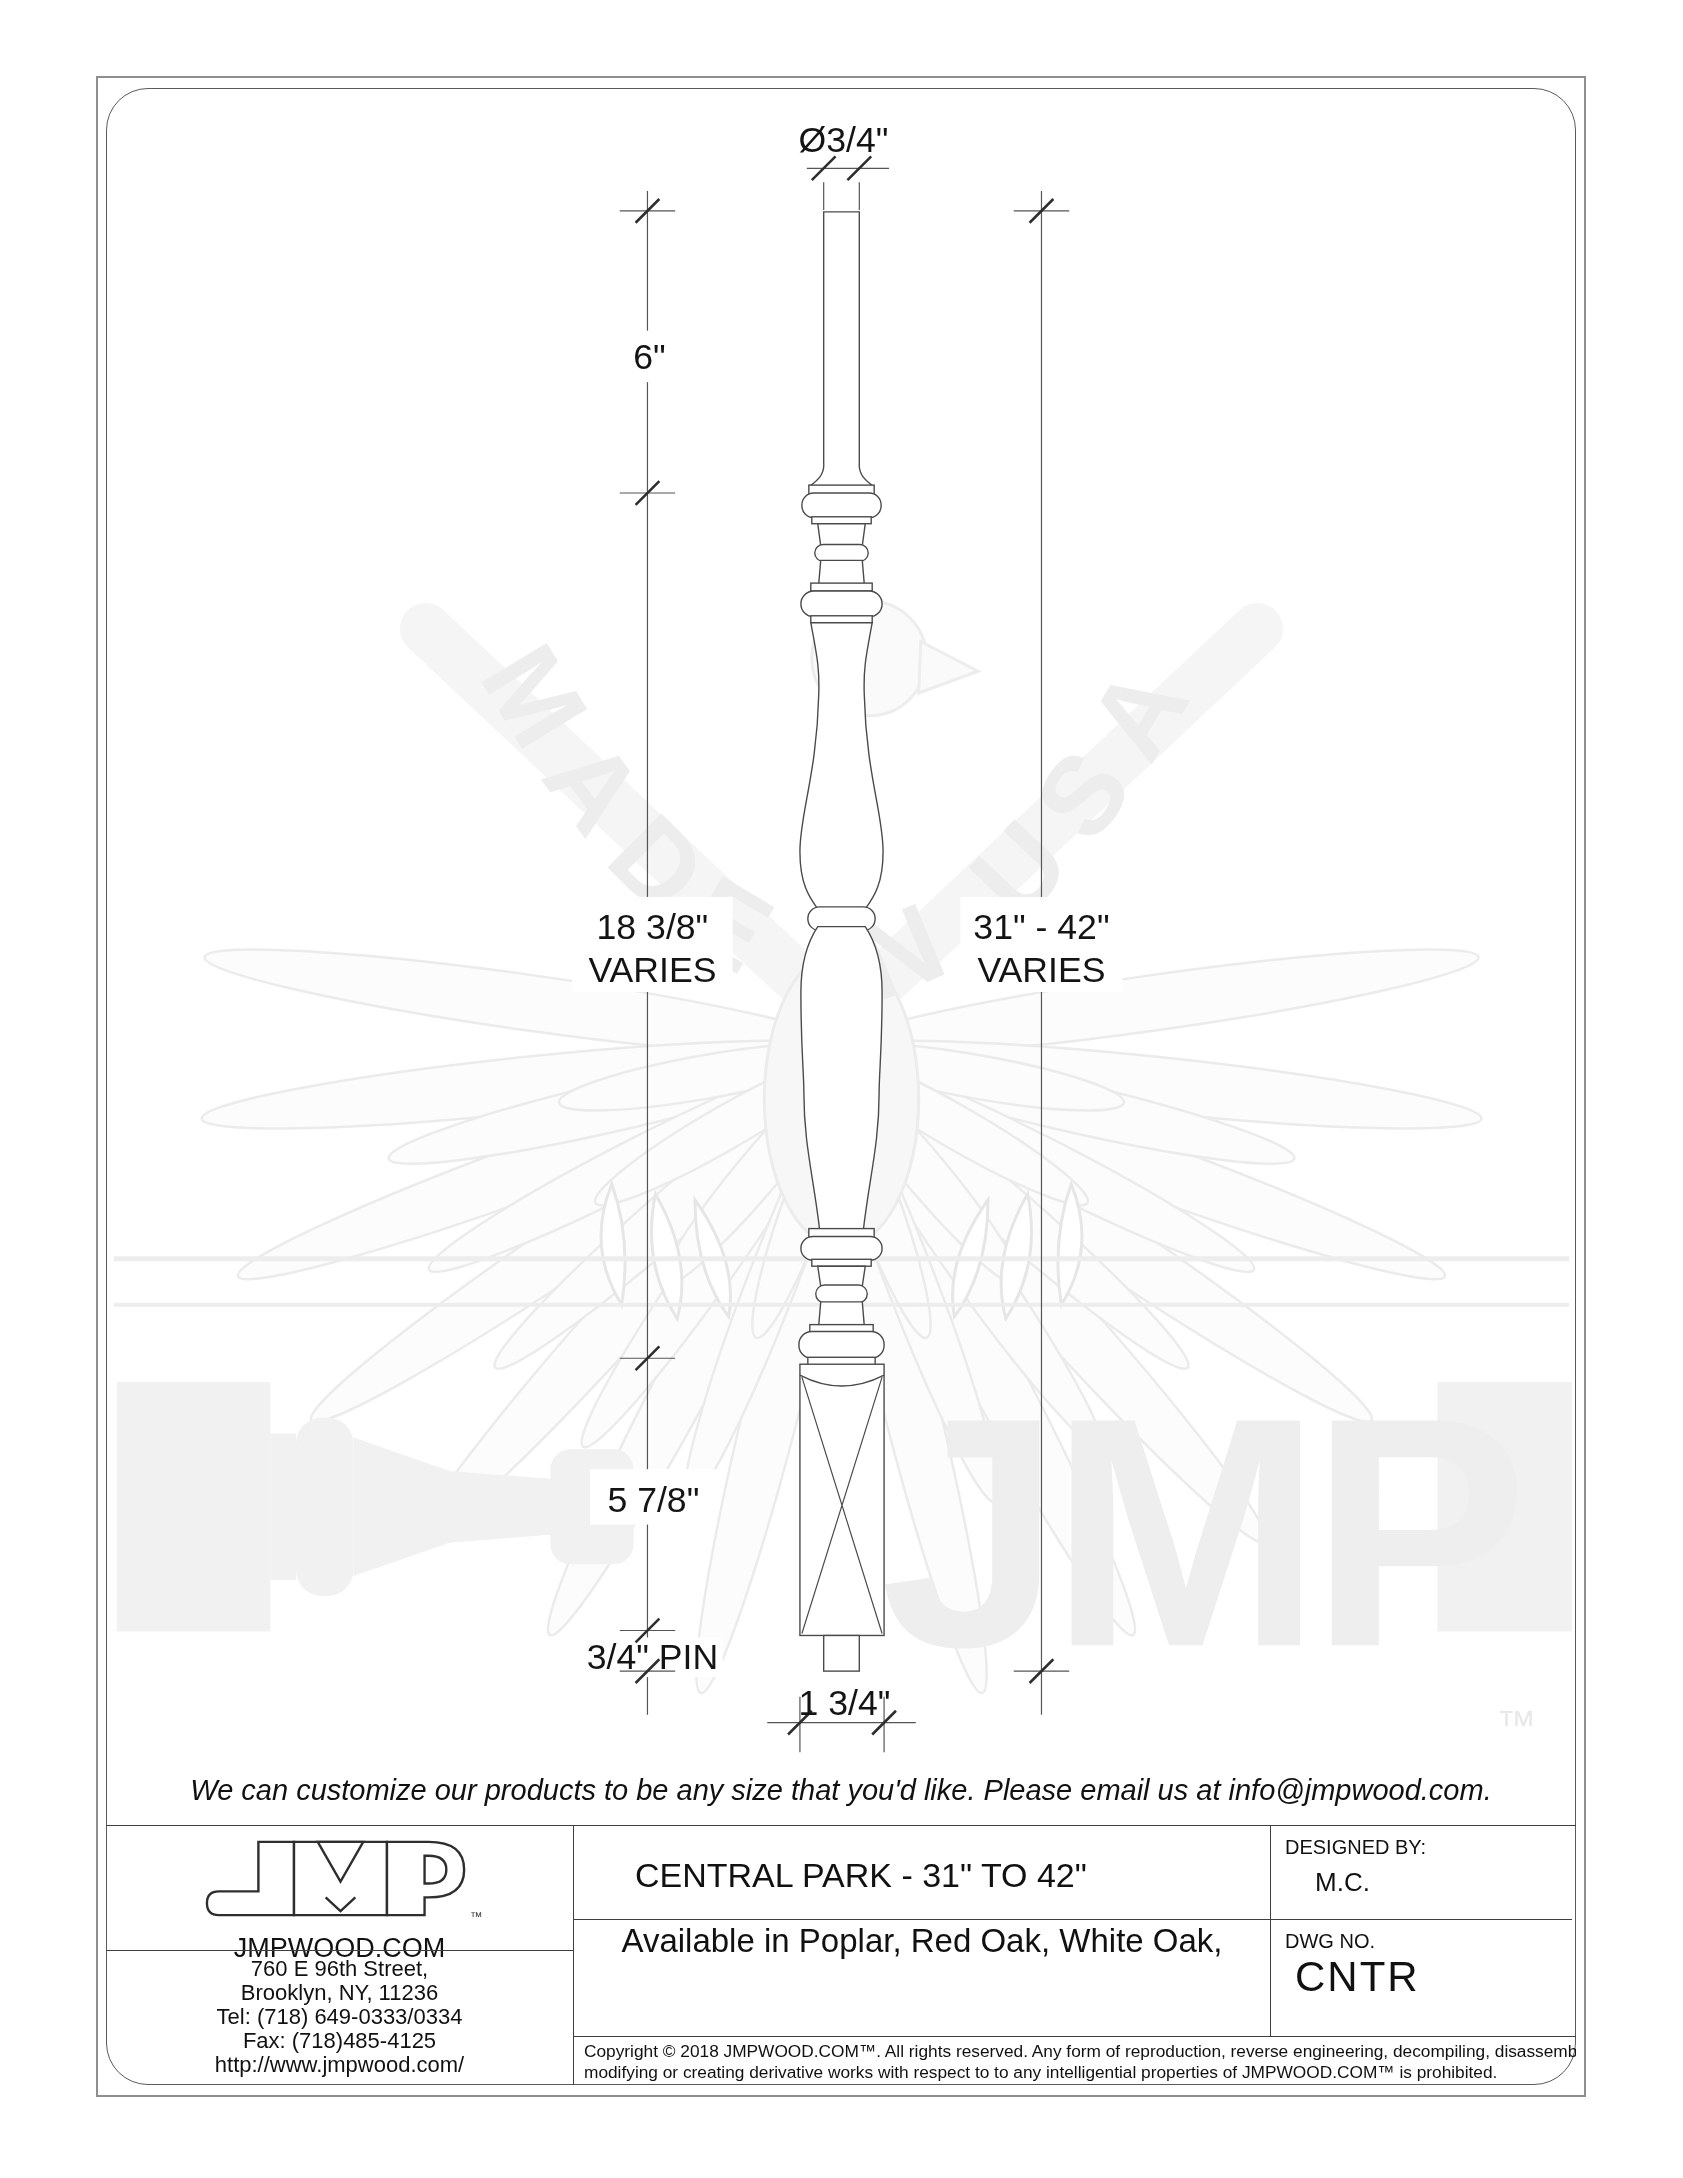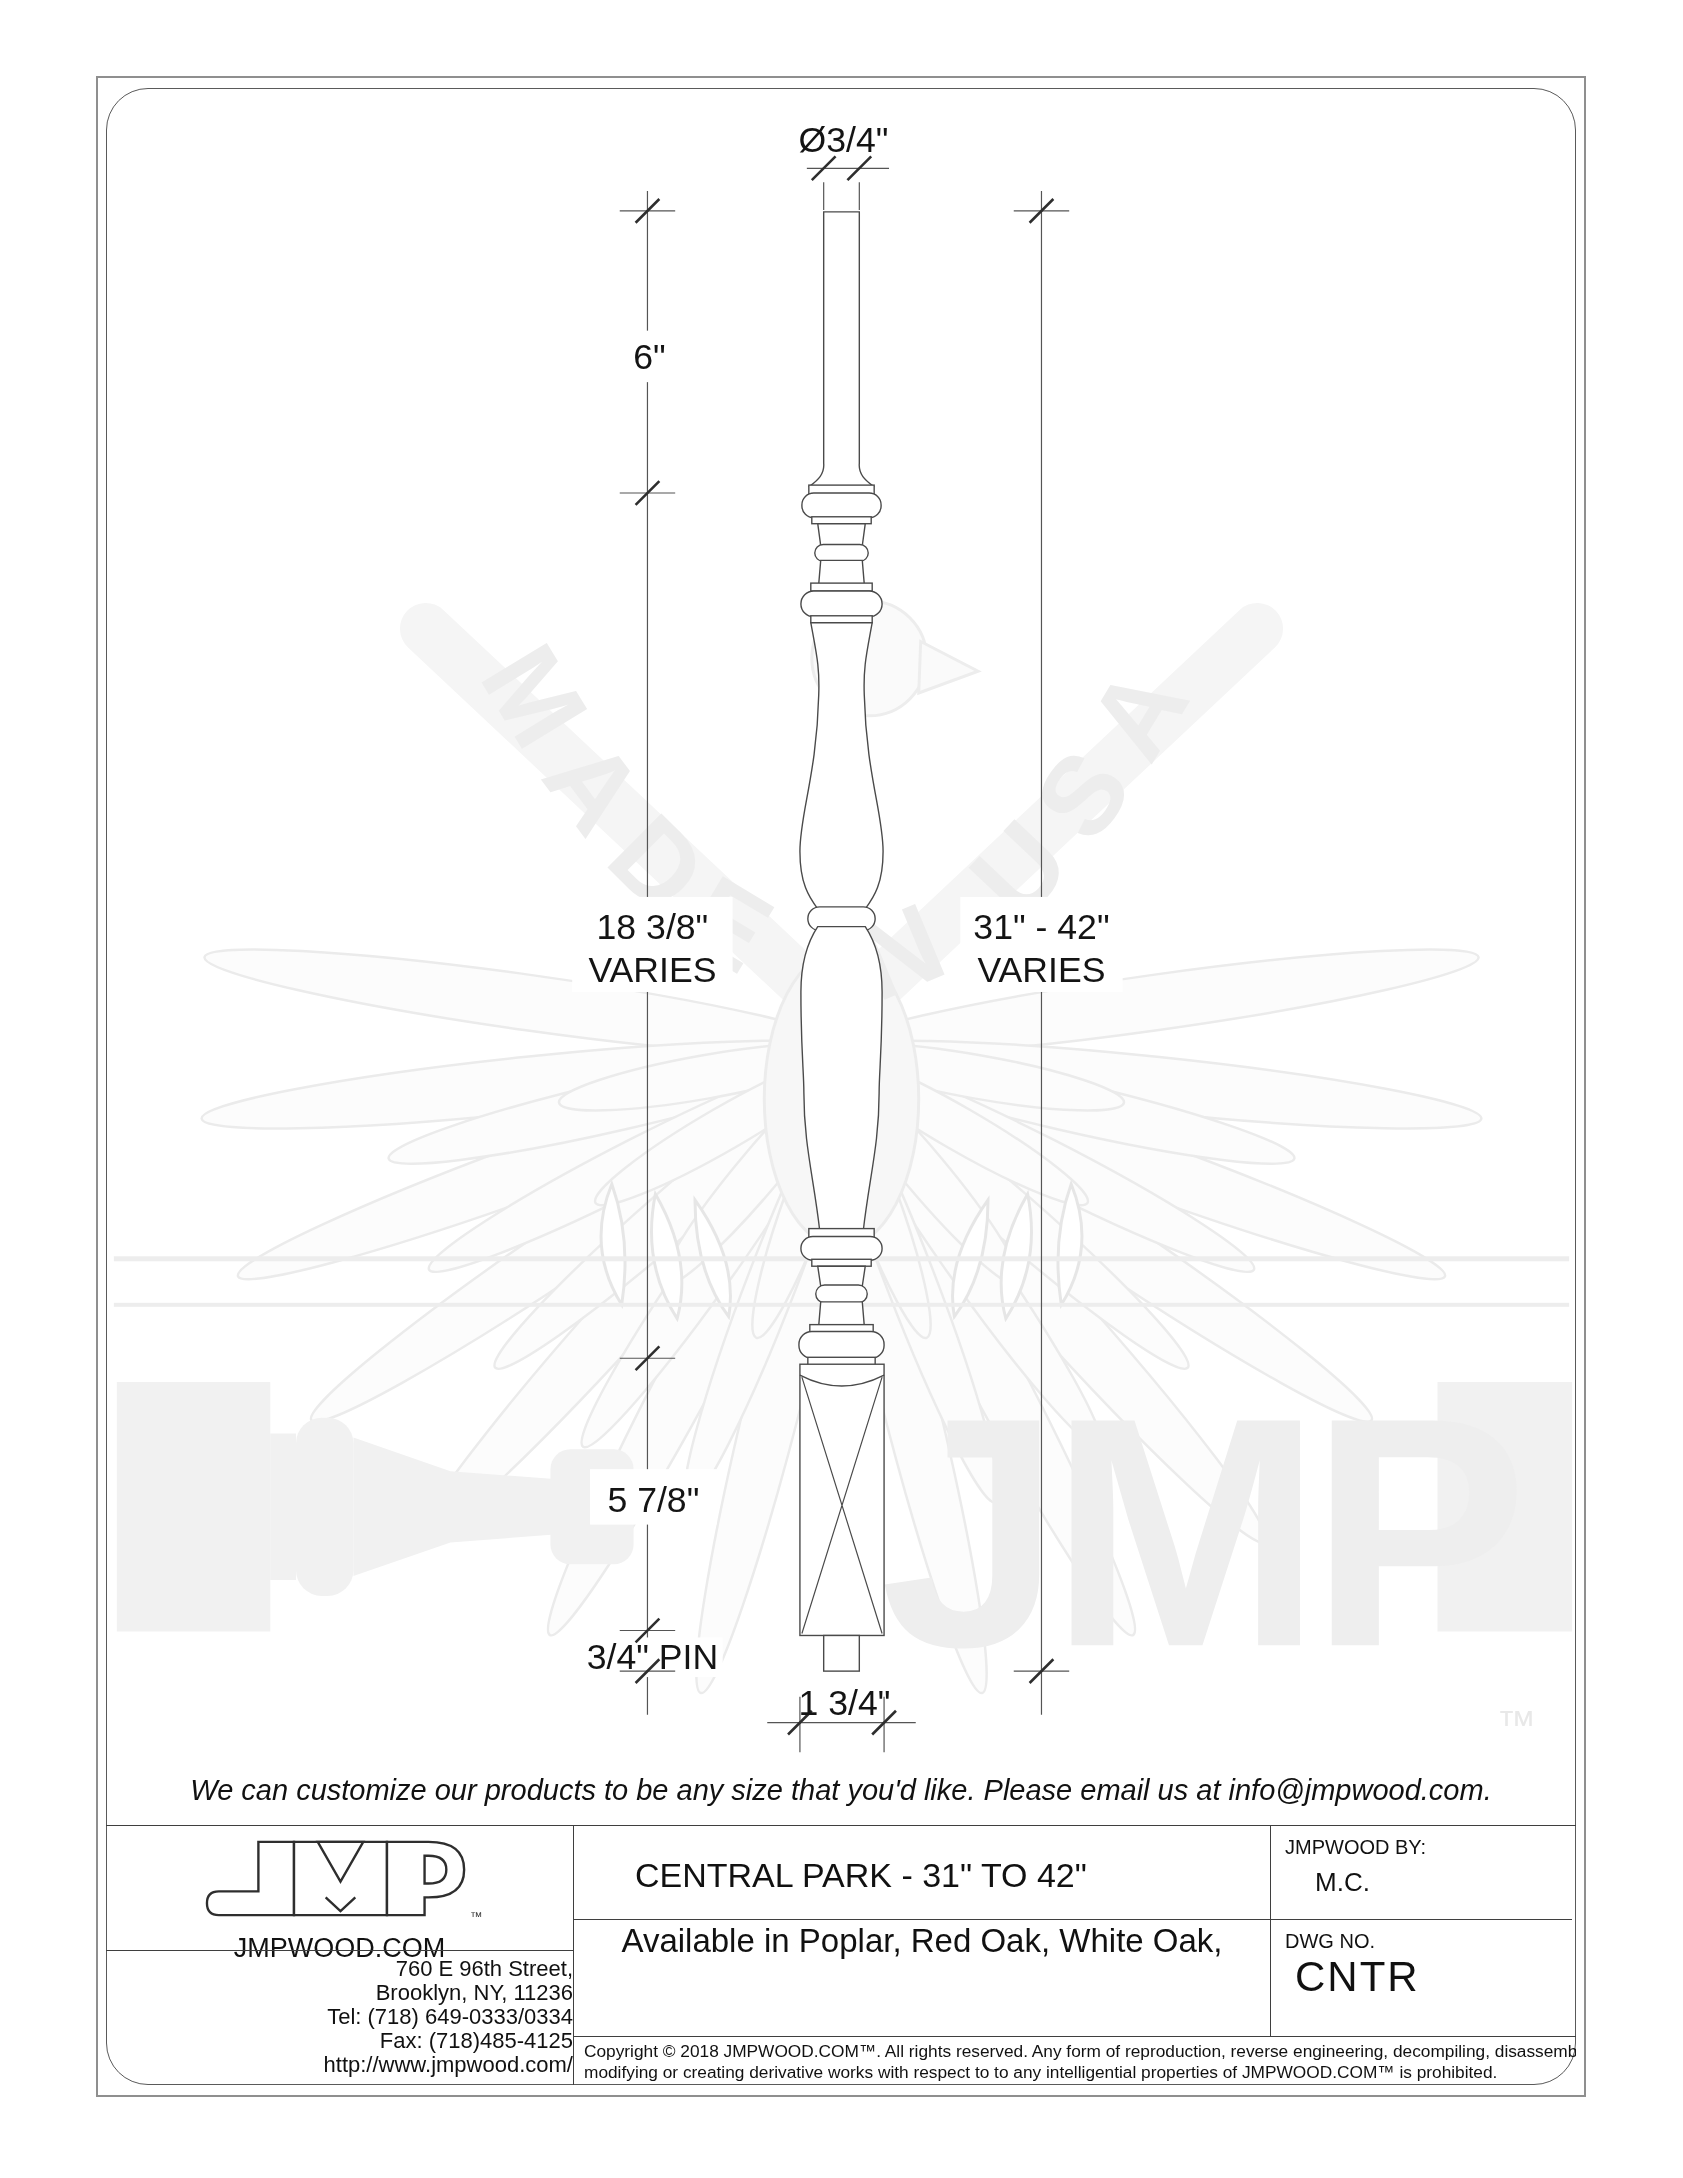--- a/index.html
+++ b/index.html
@@ -7,21 +7,21 @@
   .abs{position:absolute;box-sizing:border-box;}
   #outer-border{left:96px;top:76px;width:1490px;height:2021px;border:2px solid #8f8f8f;}
   #inner-frame{left:106px;top:88px;width:1470px;height:1997px;border:1.5px solid #5a5a5a;border-radius:42px;}
   svg{position:absolute;left:0;top:0;}
   
   .tb{position:absolute;box-sizing:border-box;background:transparent;}
   .bt{border-top:1.3px solid #3f3f3f;}
   .br{border-right:1.3px solid #3f3f3f;}
   .bl{border-left:1.3px solid #3f3f3f;}
   #cell-logo{left:106px;top:1825px;width:468px;height:126px;text-align:center;}
-  #cell-address{left:106px;top:1950px;width:468px;height:135px;text-align:right;padding-top:6px;}
+  #cell-address{left:106px;top:1950px;width:468px;height:135px;text-align:center;padding-top:6px;}
   #cell-title{left:574px;top:1825px;width:696px;height:94px;font-size:34px;padding:30px 0 0 61px;}
   #cell-avail{left:574px;top:1919px;width:696px;height:118px;font-size:33px;line-height:41px;text-align:center;}
   #cell-designed{left:1270px;top:1825px;width:306px;height:94px;}
   #cell-dwg{left:1270px;top:1919px;width:302px;height:118px;}
   #cell-copy{left:574px;top:2036px;width:1002px;height:49px;font-size:17.3px;line-height:21px;padding:4px 0 0 10px;white-space:nowrap;overflow:hidden;}
   .small-label{font-size:20px;padding:10px 0 0 14px;}
   #designed-value{font-size:26px;padding-left:44px;margin-top:8px;}
   #dwg-value{font-size:42px;letter-spacing:2px;padding-left:24px;margin-top:0;}
   .addr-line{font-size:22px;line-height:24px;}
   #company-name{font-size:27px;margin-top:2px;}
@@ -233,21 +233,21 @@
 
 <div class="tb bt" id="cell-title">
   <span>CENTRAL PARK - 31" TO 42"</span>
 </div>
 
 <div class="tb bt" id="cell-avail">
   <div>Available in Poplar, Red Oak, White Oak,</div>
 </div>
 
 <div class="tb bt bl" id="cell-designed">
-  <div class="small-label">JMPWOOD BY:</div>
+  <div class="small-label">DESIGNED BY:</div>
   <div id="designed-value">M.C.</div>
 </div>
 
 <div class="tb bt bl" id="cell-dwg">
   <div class="small-label">DWG NO.</div>
   <div id="dwg-value">CNTR</div>
 </div>
 
 <div class="tb bt" id="cell-copy">
   <div>Copyright © 2018 JMPWOOD.COM™. All rights reserved. Any form of reproduction, reverse engineering, decompiling, disassembling,</div>

